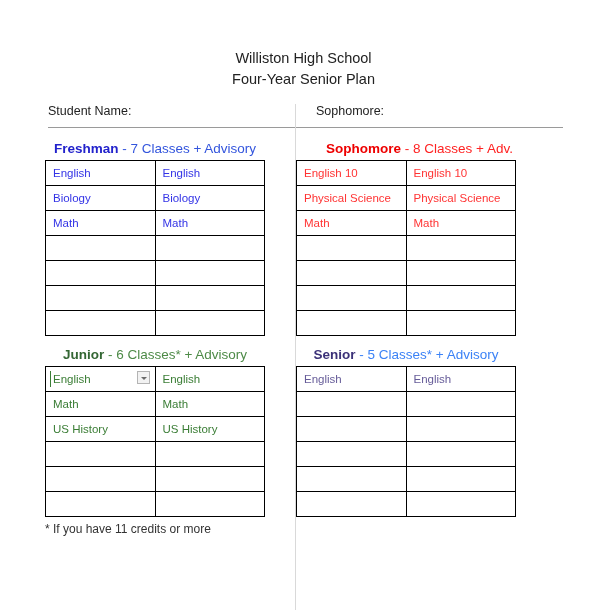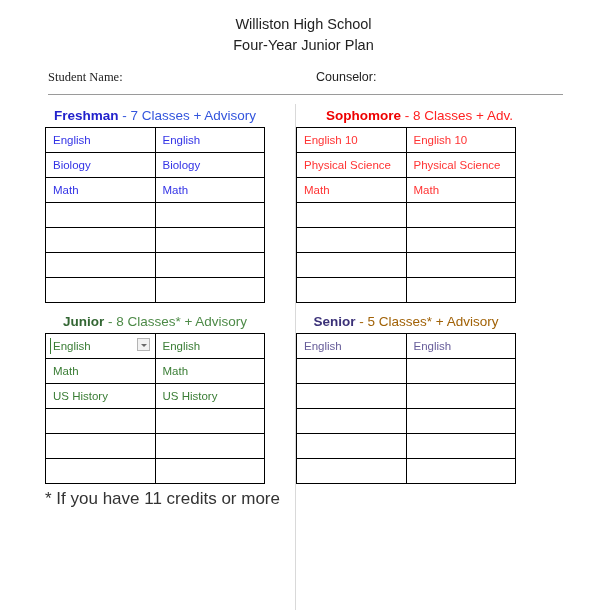--- a/index.html
+++ b/index.html
@@ -25,37 +25,38 @@
     width: 1px;
     height: 506px;
     background: #d9d9d9;
   }
 
   
   #title-block {
     padding-top: 14px;
     text-align: center;
     line-height: 1.45;
+    margin-top: 34px;
   }
   #title-block .line {
     font-size: 14.5px;
     color: #222222;
   }
 
   
   #header-fields {
     margin-top: 14px;
     padding: 0 44px 0 48px;
     display: flex;
   }
   #header-fields .field {
     font-size: 12.5px;
     color: #222222;
   }
-  #header-fields .field.student { width: 268px; font-family: Liberation Serif, serif; }
+  #header-fields .field.student { width: 268px; }
 
   #header-rule {
     margin: 9px 44px 0 48px;
     height: 1px;
     background: #9a9a9a;
   }
 
   
   #year-grid {
     margin-top: 13px;
@@ -129,42 +130,42 @@
 
   
   #footnotes {
     margin-top: 5px;
     padding: 0 44px 0 45px;
     display: flex;
     column-gap: 31px;
   }
   #footnotes .footnote {
     width: 237px;
-    font-size: 17px;
+    font-size: 12px;
     color: #333333;
     white-space: nowrap;
   }
 </style>
 </head>
 <body>
 
 <div id="center-divider"></div>
 
 <div id="title-block">
   <div class="line">Williston High School</div>
-  <div class="line">Four-Year Junior Plan</div>
+  <div class="line">Four-Year Senior Plan</div>
 </div>
 
 <div id="header-fields">
   <div class="field student">
     <span>Student Name:</span>
     <span></span>
   </div>
   <div class="field counselor">
-    <span>Counselor:</span>
+    <span>Sophomore:</span>
     <span></span>
   </div>
 </div>
 
 <div id="header-rule"></div>
 
 <div id="year-grid">
     <div class="year-block">
       <div class="year-heading"><span class="year-name" style="color: rgb(34, 34, 204);">Freshman</span><span class="year-detail" style="color: rgb(51, 85, 221);"> - 7 Classes + Advisory</span></div>
       <table class="plan-table">
@@ -229,21 +230,21 @@
             <td style="color: rgb(255, 51, 51);"></td>
           </tr>
           <tr>
             <td style="color: rgb(255, 51, 51);"></td>
             <td style="color: rgb(255, 51, 51);"></td>
           </tr>
         </tbody>
       </table>
     </div>
     <div class="year-block">
-      <div class="year-heading"><span class="year-name" style="color: rgb(51, 102, 51);">Junior</span><span class="year-detail" style="color: rgb(77, 138, 71);"> - 8 Classes* + Advisory</span></div>
+      <div class="year-heading"><span class="year-name" style="color: rgb(51, 102, 51);">Junior</span><span class="year-detail" style="color: rgb(77, 138, 71);"> - 6 Classes* + Advisory</span></div>
       <table class="plan-table">
         <tbody>
           <tr>
             <td style="color: rgb(58, 125, 53); padding-left: 7px;"><span class="text-caret"></span><span class="cell-dropdown-icon"></span>English</td>
             <td style="color: rgb(58, 125, 53);">English</td>
           </tr>
           <tr>
             <td style="color: rgb(58, 125, 53);">Math</td>
             <td style="color: rgb(58, 125, 53);">Math</td>
           </tr>
@@ -260,21 +261,21 @@
             <td style="color: rgb(58, 125, 53);"></td>
           </tr>
           <tr>
             <td style="color: rgb(58, 125, 53);"></td>
             <td style="color: rgb(58, 125, 53);"></td>
           </tr>
         </tbody>
       </table>
     </div>
     <div class="year-block">
-      <div class="year-heading"><span class="year-name" style="color: rgb(59, 49, 120);">Senior</span><span class="year-detail" style="color: #a16207;"> - 5 Classes* + Advisory</span></div>
+      <div class="year-heading"><span class="year-name" style="color: rgb(59, 49, 120);">Senior</span><span class="year-detail" style="color: #3b82f6;"> - 5 Classes* + Advisory</span></div>
       <table class="plan-table">
         <tbody>
           <tr>
             <td style="color: rgb(102, 92, 153);">English</td>
             <td style="color: rgb(102, 92, 153);">English</td>
           </tr>
           <tr>
             <td style="color: rgb(102, 92, 153);"></td>
             <td style="color: rgb(102, 92, 153);"></td>
           </tr>

